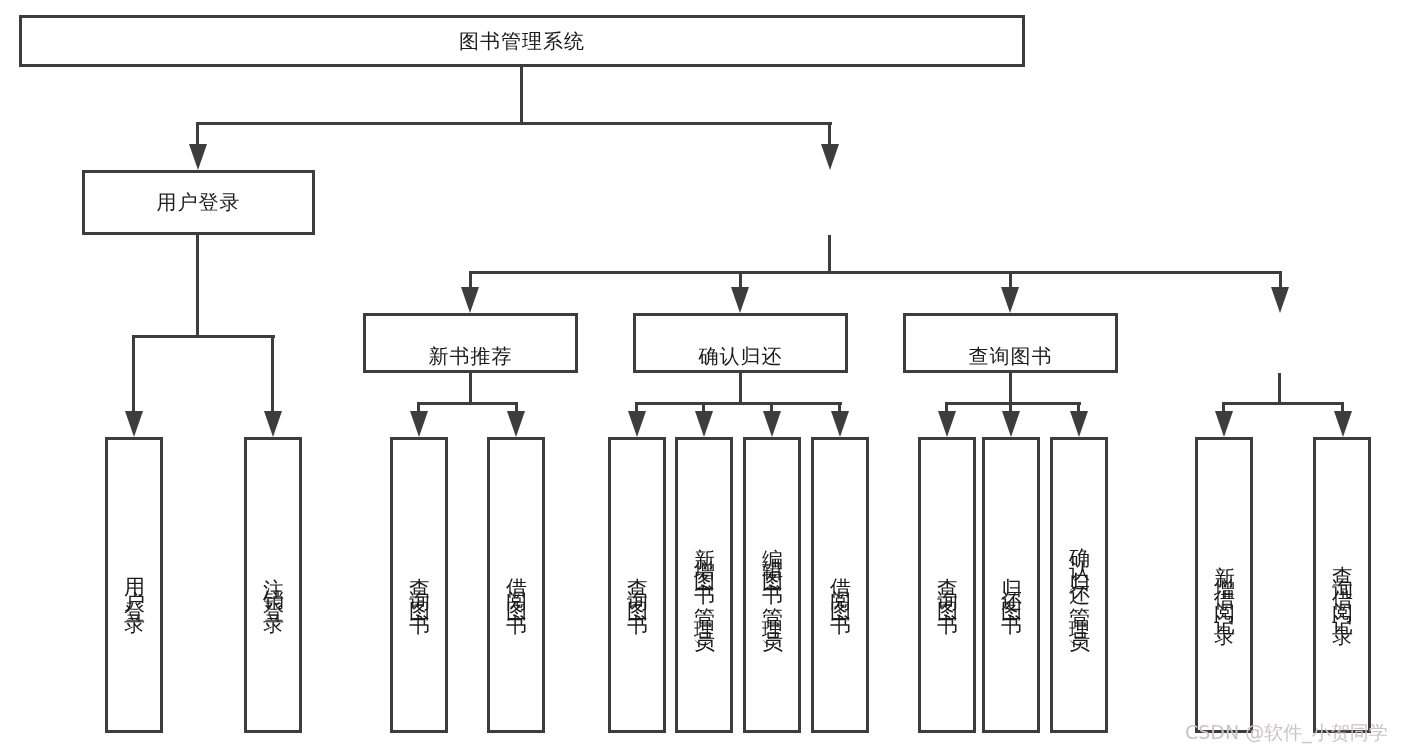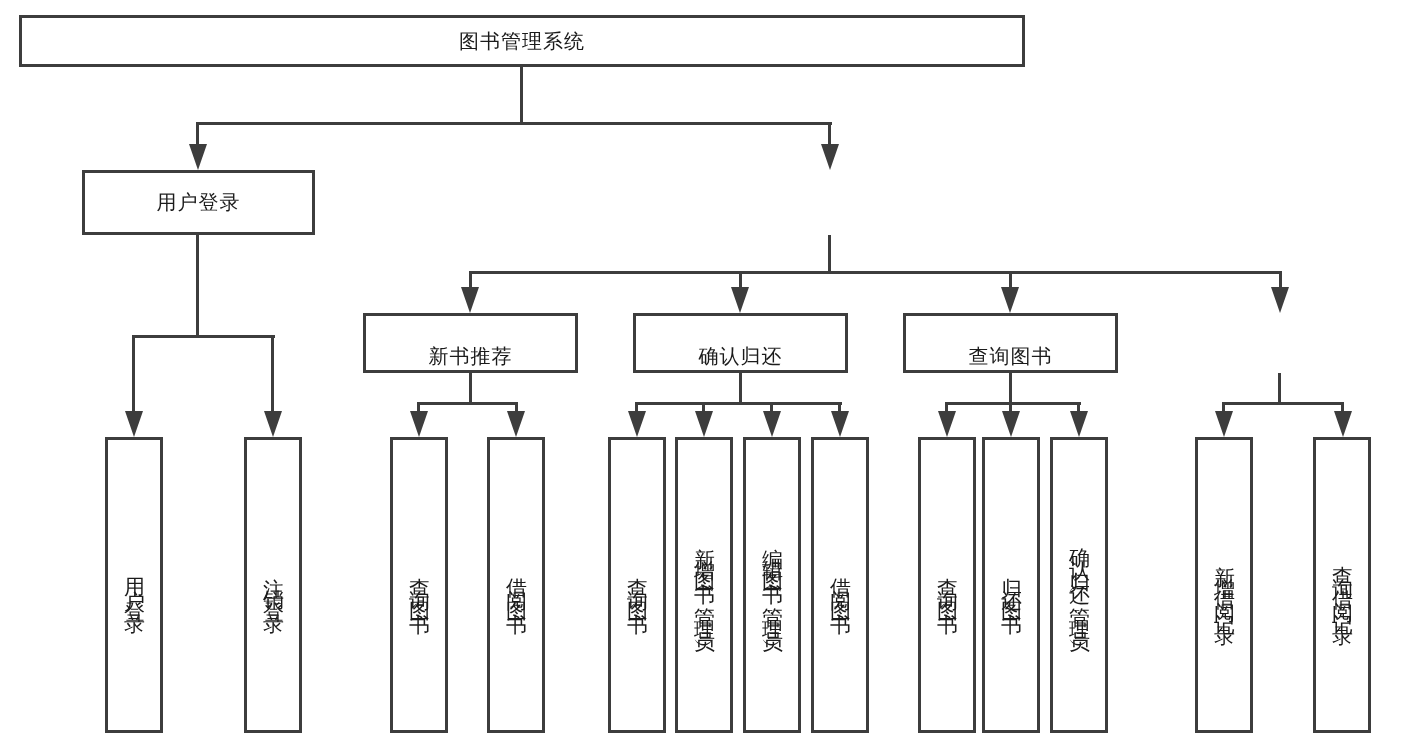--- a/index.html
+++ b/index.html
@@ -184,14 +184,15 @@
     <span class="vlabel">确认归还（管理员）</span>
   </div>
 
   <div class="node leaf-box" style="left:1195px;">
     <span class="vlabel">新增借阅记录</span>
   </div>
   <div class="node leaf-box" style="left:1313px;">
     <span class="vlabel">查询借阅记录</span>
   </div>
 
+  <div class="watermark">CSDN @软件_小贺同学</div>
 
 </div>
 
 </body></html>

